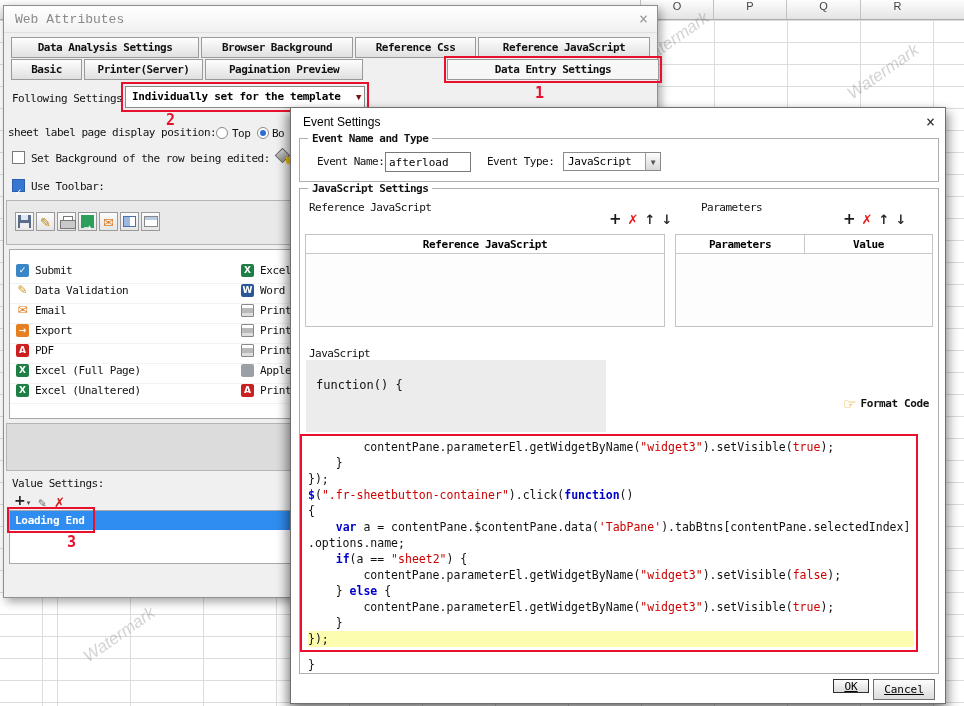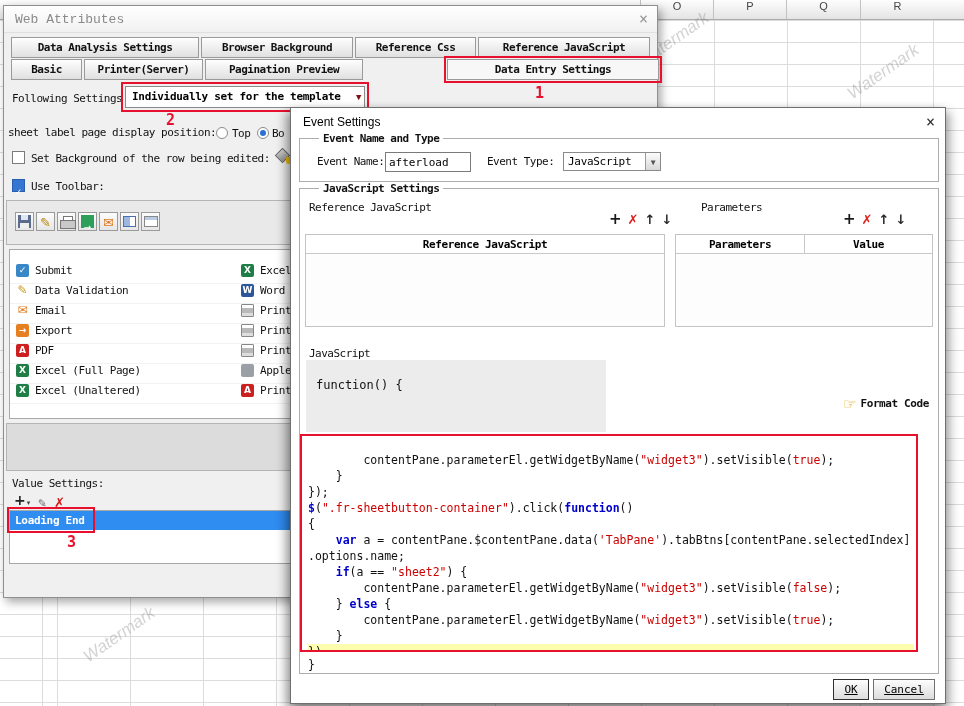--- a/index.html
+++ b/index.html
@@ -100,21 +100,21 @@
   .ev-row.selected { height:19px; line-height:19px; background:#2f8cf0; color:#fff; font-weight:bold;
     font-size:11px; letter-spacing:-0.3px; padding-left:5px; }
 
   
   #es { left:290px; top:107px; width:656px; height:597px; background:#fff; border:1px solid #6f6f6f;
     box-shadow:-4px 5px 10px rgba(0,0,0,.38), 4px 5px 10px rgba(0,0,0,.30); }
   #es .title { position:absolute; left:12px; top:7px; font:12px "Liberation Sans",sans-serif; color:#000; }
   #es .close { position:absolute; right:10px; top:5px; font-size:15px; color:#333; }
   .groupbox { position:absolute; border:1px solid #adadad; }
   .legend { position:absolute; top:-7px; left:8px; background:#fff; padding:0 4px; font-weight:bold;
-    font-size:11px; letter-spacing:-0.5px; line-height:13px; color:#111;margin-left:11px; }
+    font-size:11px; letter-spacing:-0.5px; line-height:13px; color:#111; }
   .txt { position:absolute; height:19px; border:1px solid #7a7a7a; background:#fff; font:11px "DejaVu Sans Mono",monospace; padding:9px 3px; }
   .sel { position:absolute; height:19px; border:1px solid #8a8a8a; background:#fff; font-size:11px;
     letter-spacing:-0.3px; line-height:17px; padding-left:4px; white-space:nowrap; overflow:hidden; }
   .sel .sel-arrow { position:absolute; right:0; top:0; width:15px; height:17px;
     background:linear-gradient(#fdfdfd,#d8d8d8); border-left:1px solid #9a9a9a; text-align:center; }
   .sel .sel-arrow::before { content:"▼"; font-size:8px; line-height:17px; color:#555; }
 
   .mini-toolbar { position:absolute; display:flex; gap:6px; align-items:center; height:15px; }
   .mt { font:bold 13px/15px "DejaVu Sans",sans-serif; }
   .mt-add::before { content:"+"; color:#1a1a1a; font-size:15px; }
@@ -125,21 +125,21 @@
   .gtable { position:absolute; border:1px solid #c4c4c4; background:#fdfdfd; display:flex; align-items:flex-start; }
   .gth { height:19px; line-height:19px; text-align:center; font-weight:bold; font-size:11px; letter-spacing:-0.4px;
     border-bottom:1px solid #c9c9c9; background:#fff; }
 
   .fnpanel { position:absolute; background:#ececec; }
   .fnline { position:absolute; font:12px "DejaVu Sans Mono",monospace; color:#111; white-space:pre; }
   .format-code { position:absolute; display:flex; align-items:center; gap:4px; }
   .fc-icon::before { content:"☞"; font-size:15px; color:#e0a50f; font-family:"DejaVu Sans",sans-serif; }
   .fc-label { font-weight:bold; font-size:11px; letter-spacing:-0.4px; color:#111; }
 
-  .code-block { position:absolute; border:2px solid #e8112d; padding:16px 2px 0 6px; overflow:hidden; }
+  .code-block { position:absolute; border:2px solid #e8112d; padding:3px 2px 0 6px; overflow:hidden; }
   .code-line { font:11.5px/16px "DejaVu Sans Mono",monospace; white-space:pre; color:#111; }
   .code-line.hl { background:#fdfdb0; }
   .tok-p { color:#111; }
   .tok-k { color:#0000cc; font-weight:bold; }
   .tok-s { color:#cc0000; }
   .code-close { position:absolute; font:11.5px/16px "DejaVu Sans Mono",monospace; color:#111; }
 
   .btn { position:absolute; border:1px solid #707070; background:linear-gradient(#fdfdfd,#dcdcdc);
     font:11px "DejaVu Sans Mono",monospace; text-decoration:underline; color:#000; text-align:center; cursor:default; }
   .btn.default { border:1px solid #2f2f2f; }
@@ -373,15 +373,15 @@
       <div class="code-line"><span class="tok-p">.options.name;</span></div>
       <div class="code-line"><span class="tok-p">    </span><span class="tok-k">if</span><span class="tok-p">(a == </span><span class="tok-s">"sheet2"</span><span class="tok-p">) {</span></div>
       <div class="code-line"><span class="tok-p">        contentPane.parameterEl.getWidgetByName(</span><span class="tok-s">"widget3"</span><span class="tok-p">).setVisible(</span><span class="tok-s">false</span><span class="tok-p">);</span></div>
       <div class="code-line"><span class="tok-p">    } </span><span class="tok-k">else</span><span class="tok-p"> {</span></div>
       <div class="code-line"><span class="tok-p">        contentPane.parameterEl.getWidgetByName(</span><span class="tok-s">"widget3"</span><span class="tok-p">).setVisible(</span><span class="tok-s">true</span><span class="tok-p">);</span></div>
       <div class="code-line"><span class="tok-p">    }</span></div>
       <div class="code-line hl"><span class="tok-p">});</span></div>
     </div>
   <div class="code-close" style="left:17px;top:549px">}</div>
 
-  <button class="btn default" style="left:542px;top:571px;width:36px;height:21px">OK</button>
+  <button class="btn default" style="left:542px;top:571px;width:36px;height:14px">OK</button>
   <button class="btn" style="left:582px;top:571px;width:62px;height:21px">Cancel</button>
 </div>
 
 </body></html>

